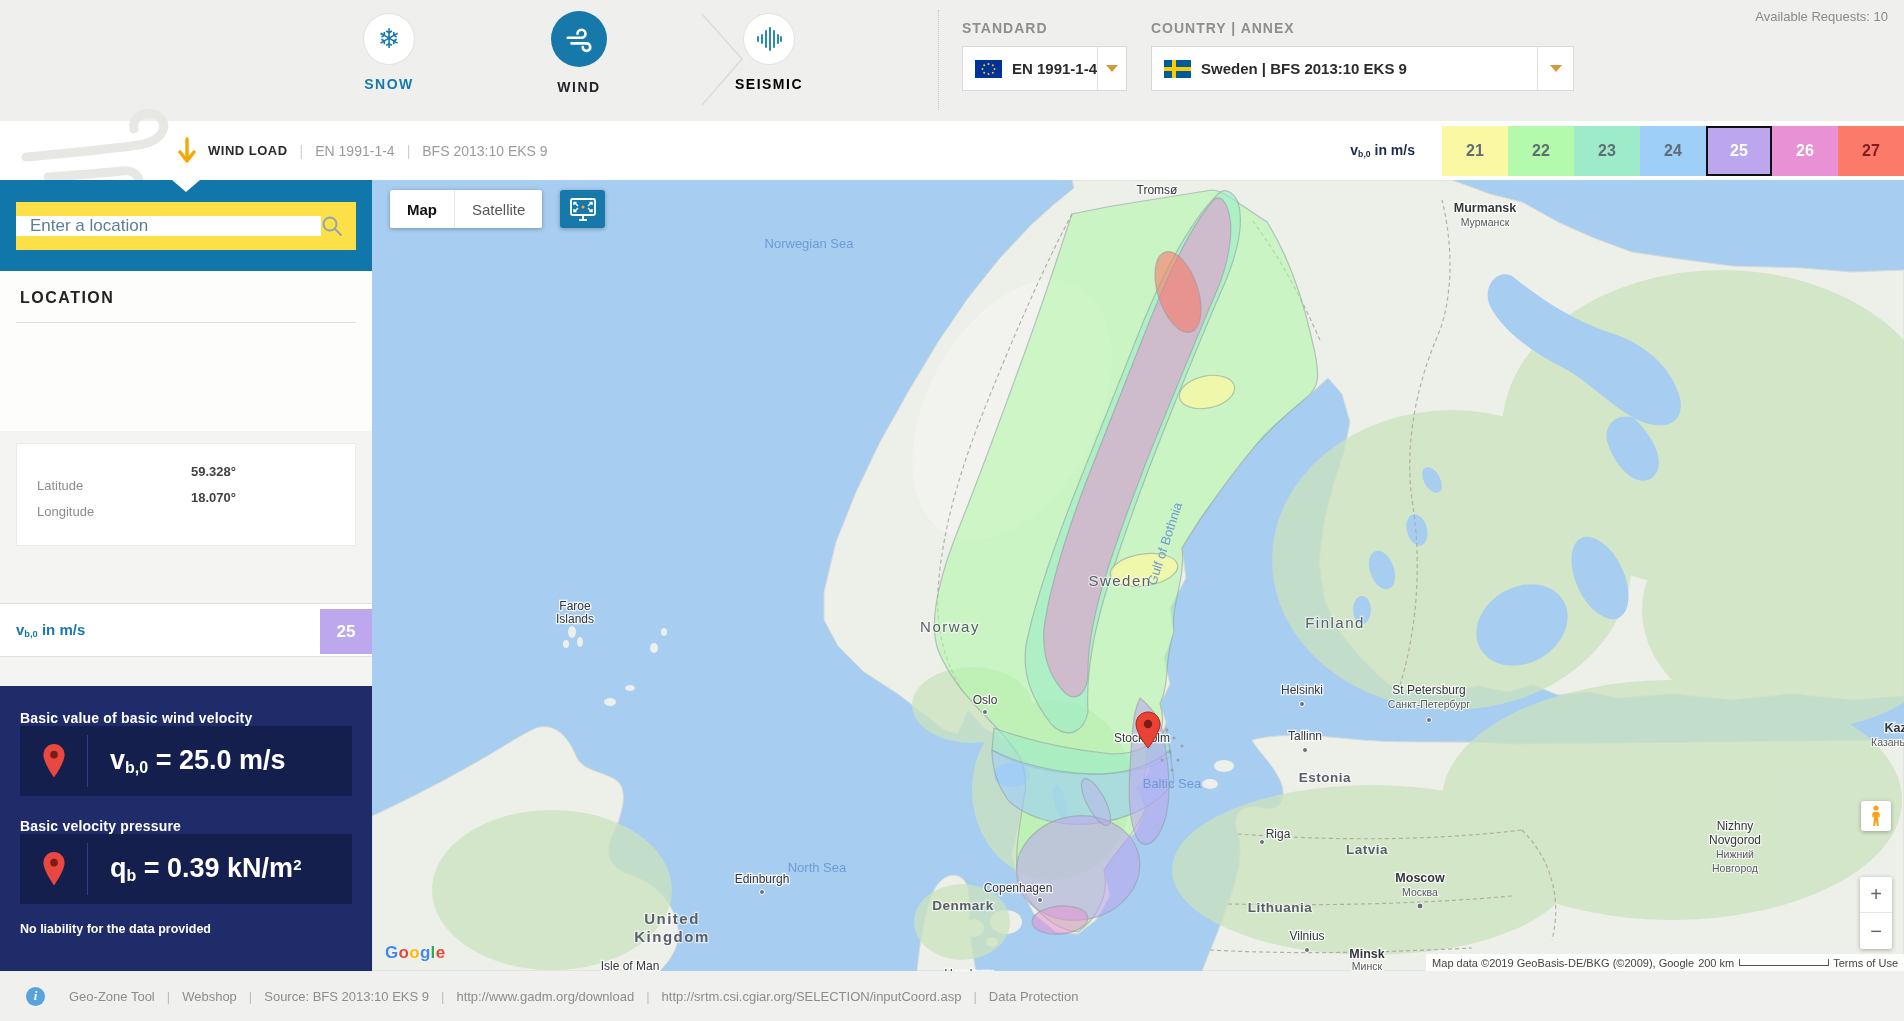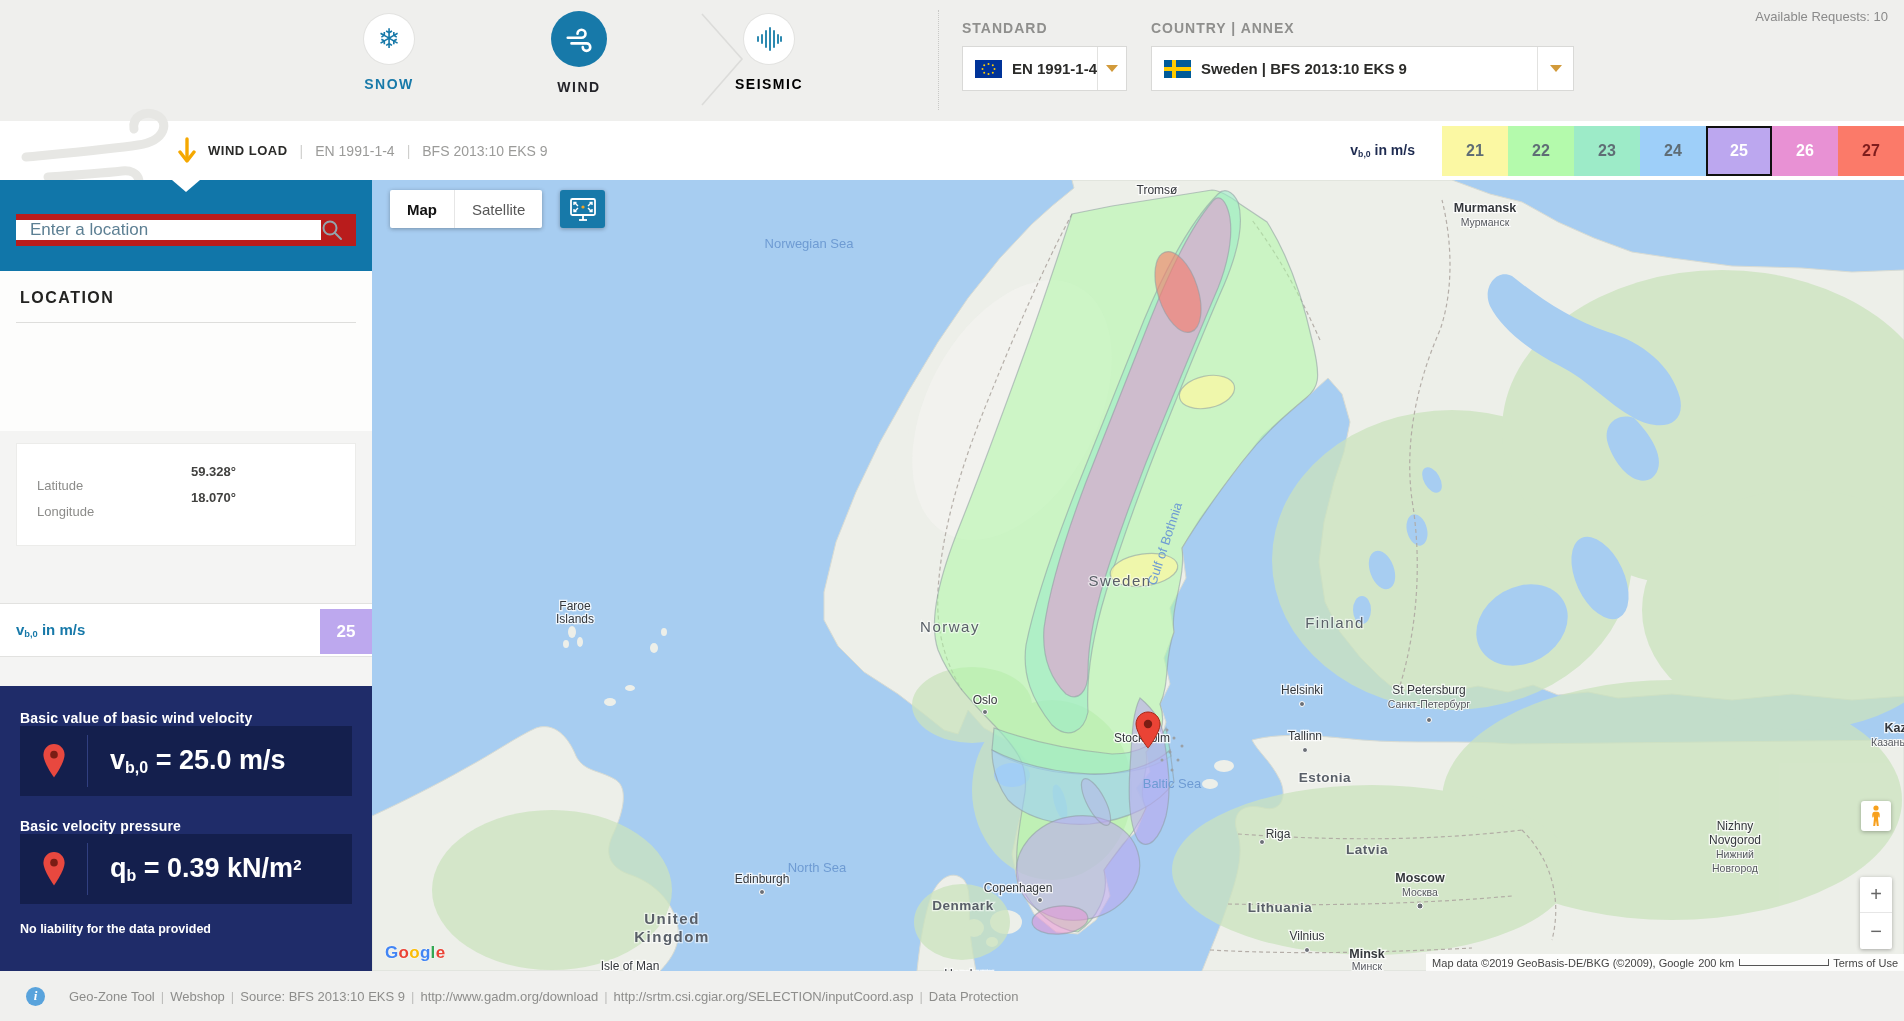--- a/index.html
+++ b/index.html
@@ -45,21 +45,21 @@
   .cell.sel { box-shadow:inset 0 0 0 2px #101010; }
   .sub  { font-size:.62em; vertical-align:-.25em; }
   .sup  { font-size:.6em;  vertical-align:.5em; }
 
   
   .body-row { display:flex; height:791px; }
   .sidebar { position:relative; width:372px; flex:none; background:#f4f4f3; z-index:5; }
   .search-area { position:absolute; top:0; left:0; right:0; height:91px; background:#1176a9; }
   .notch { position:absolute; top:0; left:172px; width:0; height:0;
            border-left:14px solid transparent; border-right:14px solid transparent; border-top:12px solid #ffffff; }
-  .search-box { position:absolute; left:16px; right:16px; top:34px; height:32px; background:#b91c1c; display:flex; align-items:center; }
+  .search-box { position:absolute; left:16px; right:16px; top:22px; height:48px; background:#fde047; display:flex; align-items:center; }
   .search-input { flex:1; border:none; outline:none; font-size:17px; color:#33535f; padding:0 6px 0 14px;
                   font-family:"Liberation Sans",sans-serif; }
   .search-input::placeholder { color:#5c7f93; opacity:1; }
   .search-icon { margin-right:13px; flex:none; display:flex; }
   .loc-white { position:absolute; top:91px; left:0; right:0; height:160px; background:#fdfdfc; }
   .loc-title { position:absolute; top:109px; left:20px; font-size:16px; font-weight:bold; letter-spacing:1.5px; color:#232321; }
   .loc-divider { position:absolute; top:142px; left:16px; right:16px; border-top:1px solid #dededc; }
   .loc-rows { position:absolute; top:153px; left:0; right:0; }
   .loc-row { display:flex; height:32px; align-items:center; border-bottom:1px solid #e7e7e5; background:#fdfdfc; padding:0 16px; }
   .loc-row:nth-child(odd) { background:#f6f6f5; }
@@ -119,21 +119,21 @@
   .t-lbl { fill:#34373c; font-size:12px; text-anchor:middle; paint-order:stroke; stroke:#ffffff; stroke-width:2.5px; stroke-opacity:.8; }
   .t-lbl.b { font-size:12.5px; font-weight:bold; }
   .ru { fill:#55585e; font-size:10.5px; text-anchor:middle; paint-order:stroke; stroke:#ffffff; stroke-width:2px; stroke-opacity:.8; }
   .dot { fill:#6b6f76; stroke:#ffffff; stroke-width:1; }
 
   
   .footer { position:relative; height:50px; background:#f0f0ee; display:flex; align-items:center; padding-left:26px; z-index:6; }
   .info-icon { width:19px; height:19px; border-radius:50%; background:#59a3dc; color:#fff; font-size:13px; font-weight:bold;
                font-family:"Liberation Serif",serif; font-style:italic; display:flex; align-items:center; justify-content:center;
                margin-right:24px; cursor:pointer; flex:none; }
-  .f-links { font-size:13px; color:#8d8d8b; display:flex; gap:6px; }
+  .f-links { font-size:13px; color:#8d8d8b; display:flex; gap:12px; }
   .f-link { cursor:pointer; }
   .f-sep { color:#bdbdbb; }
 </style>
 </head>
 <body>
 
 <div class="top-header">
   <div class="requests">Available Requests: 10</div>
 
   <div class="modes">

